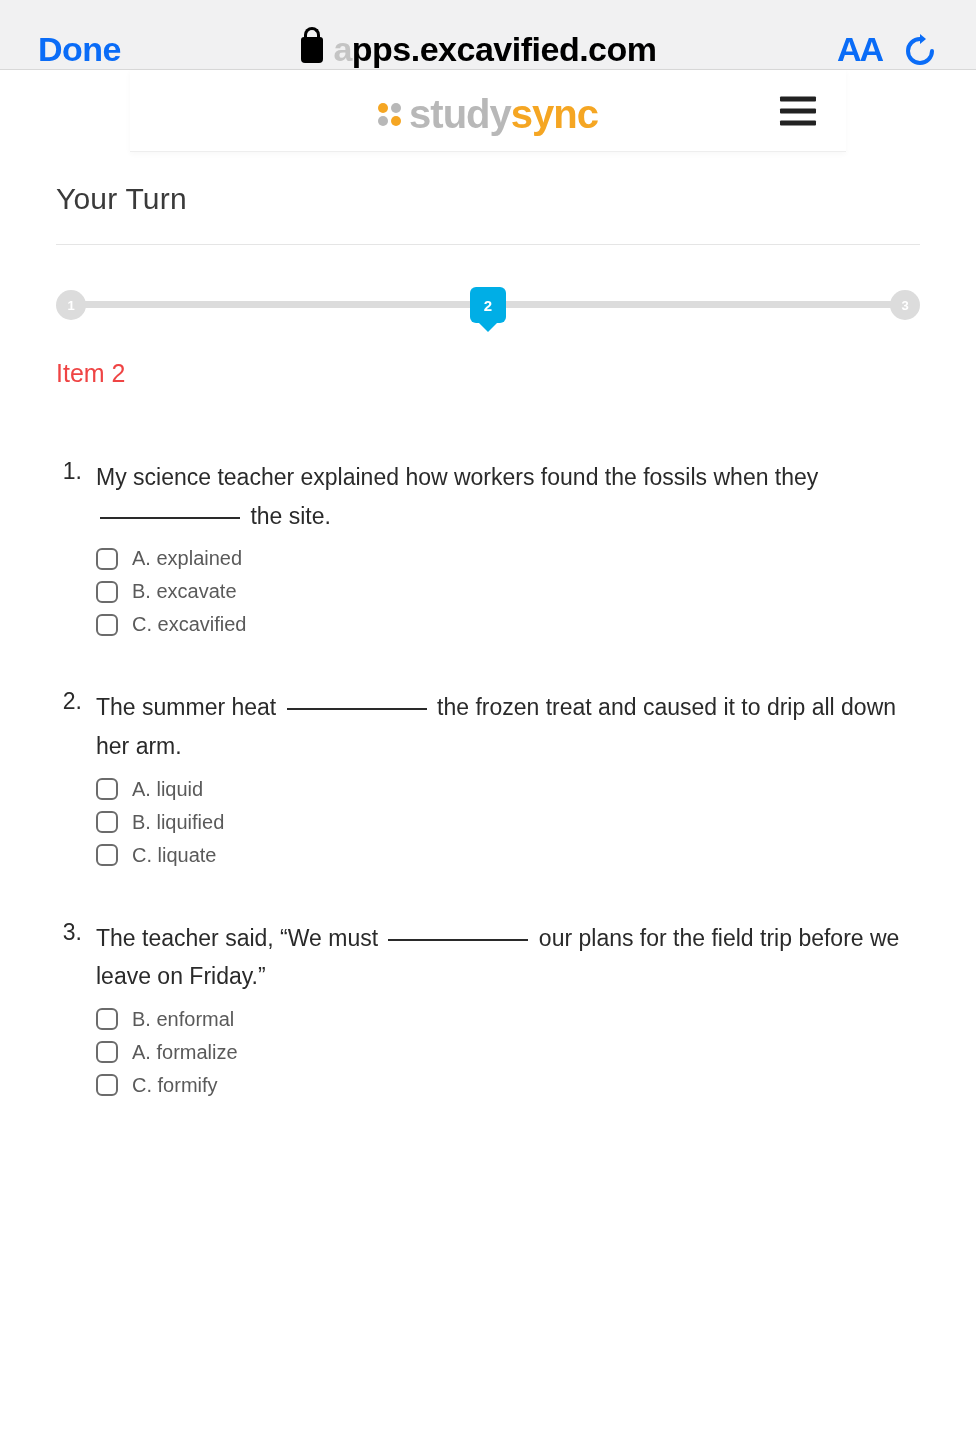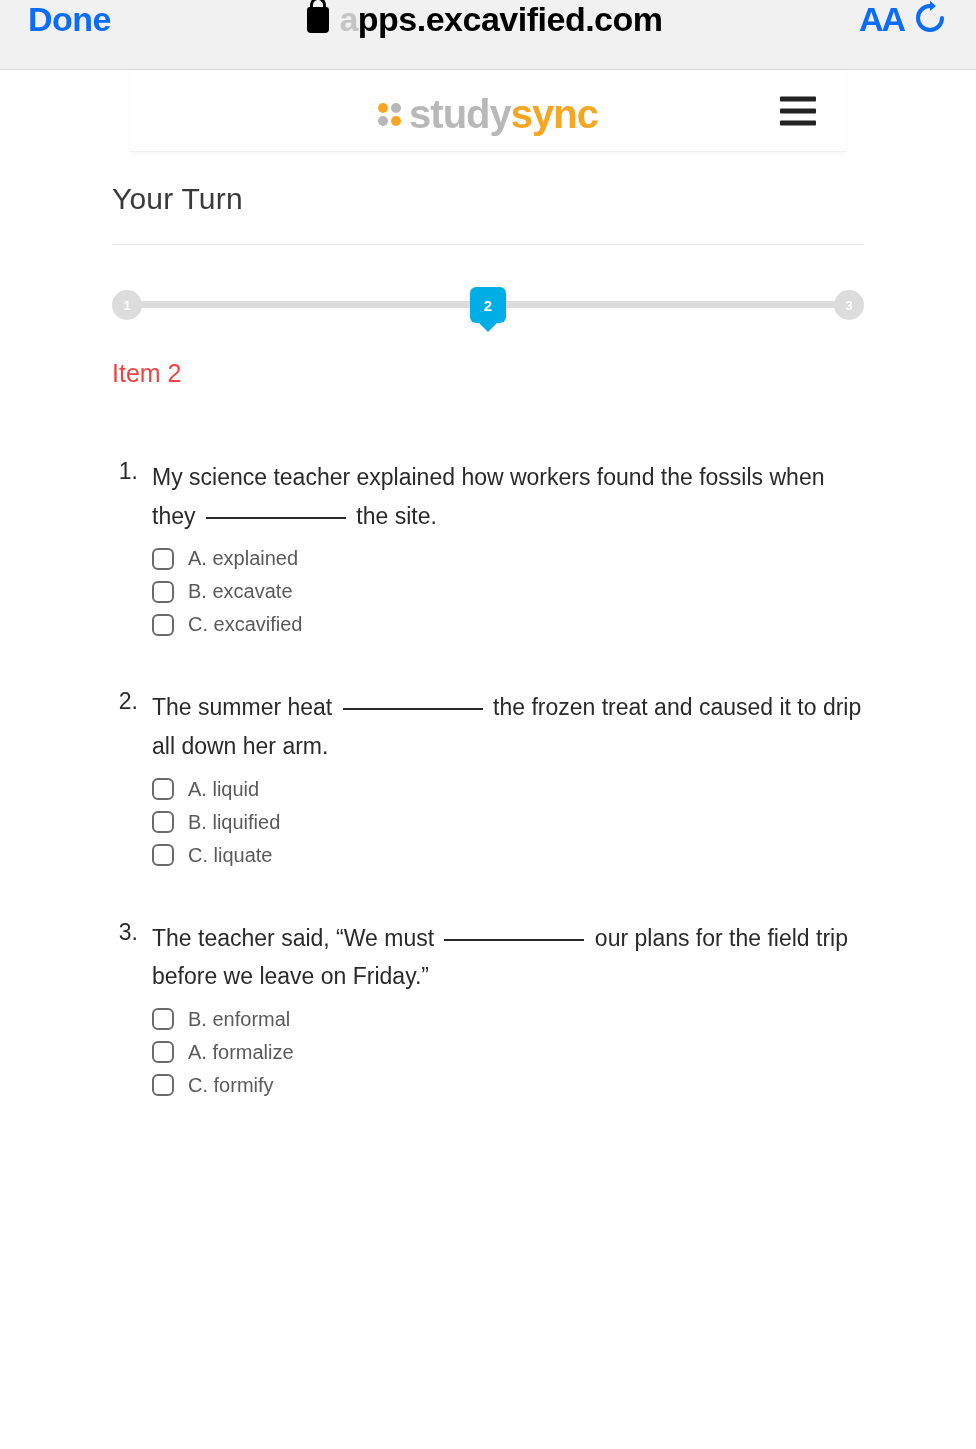--- a/index.html
+++ b/index.html
@@ -9,24 +9,24 @@
     }
     body {
       font-family: -apple-system, BlinkMacSystemFont, "Segoe UI", Helvetica, Arial, sans-serif;
       background: #fff;
       width: 976px;
     }
     .browser-bar {
       background: #f1f1f2;
       height: 70px;
       display: flex;
-      align-items: flex-start;
-      padding: 0 28px;
+      align-items: flex-end;
+      padding: 0 38px;
       border-bottom: 1px solid #d8d8d8;
-      gap: 8px;
+      gap: 20px;
     }
     .browser-done {
       color: #0a6cf7;
       font-size: 34px;
       font-weight: 600;
       letter-spacing: -0.5px;
     }
     .browser-url-wrap {
       flex: 1;
       display: flex;
@@ -136,21 +136,21 @@
       gap: 7px;
     }
     .hamburger span {
       display: block;
       height: 5px;
       background: #222;
       border-radius: 1px;
     }
 
     .content {
-      padding: 30px 112px 40px;
+      padding: 30px 56px 40px;
     }
     .page-title {
       font-size: 30px;
       font-weight: 300;
       color: #3a3a3a;
       margin-bottom: 28px;
       letter-spacing: 0.2px;
     }
     .divider {
       height: 1px;

